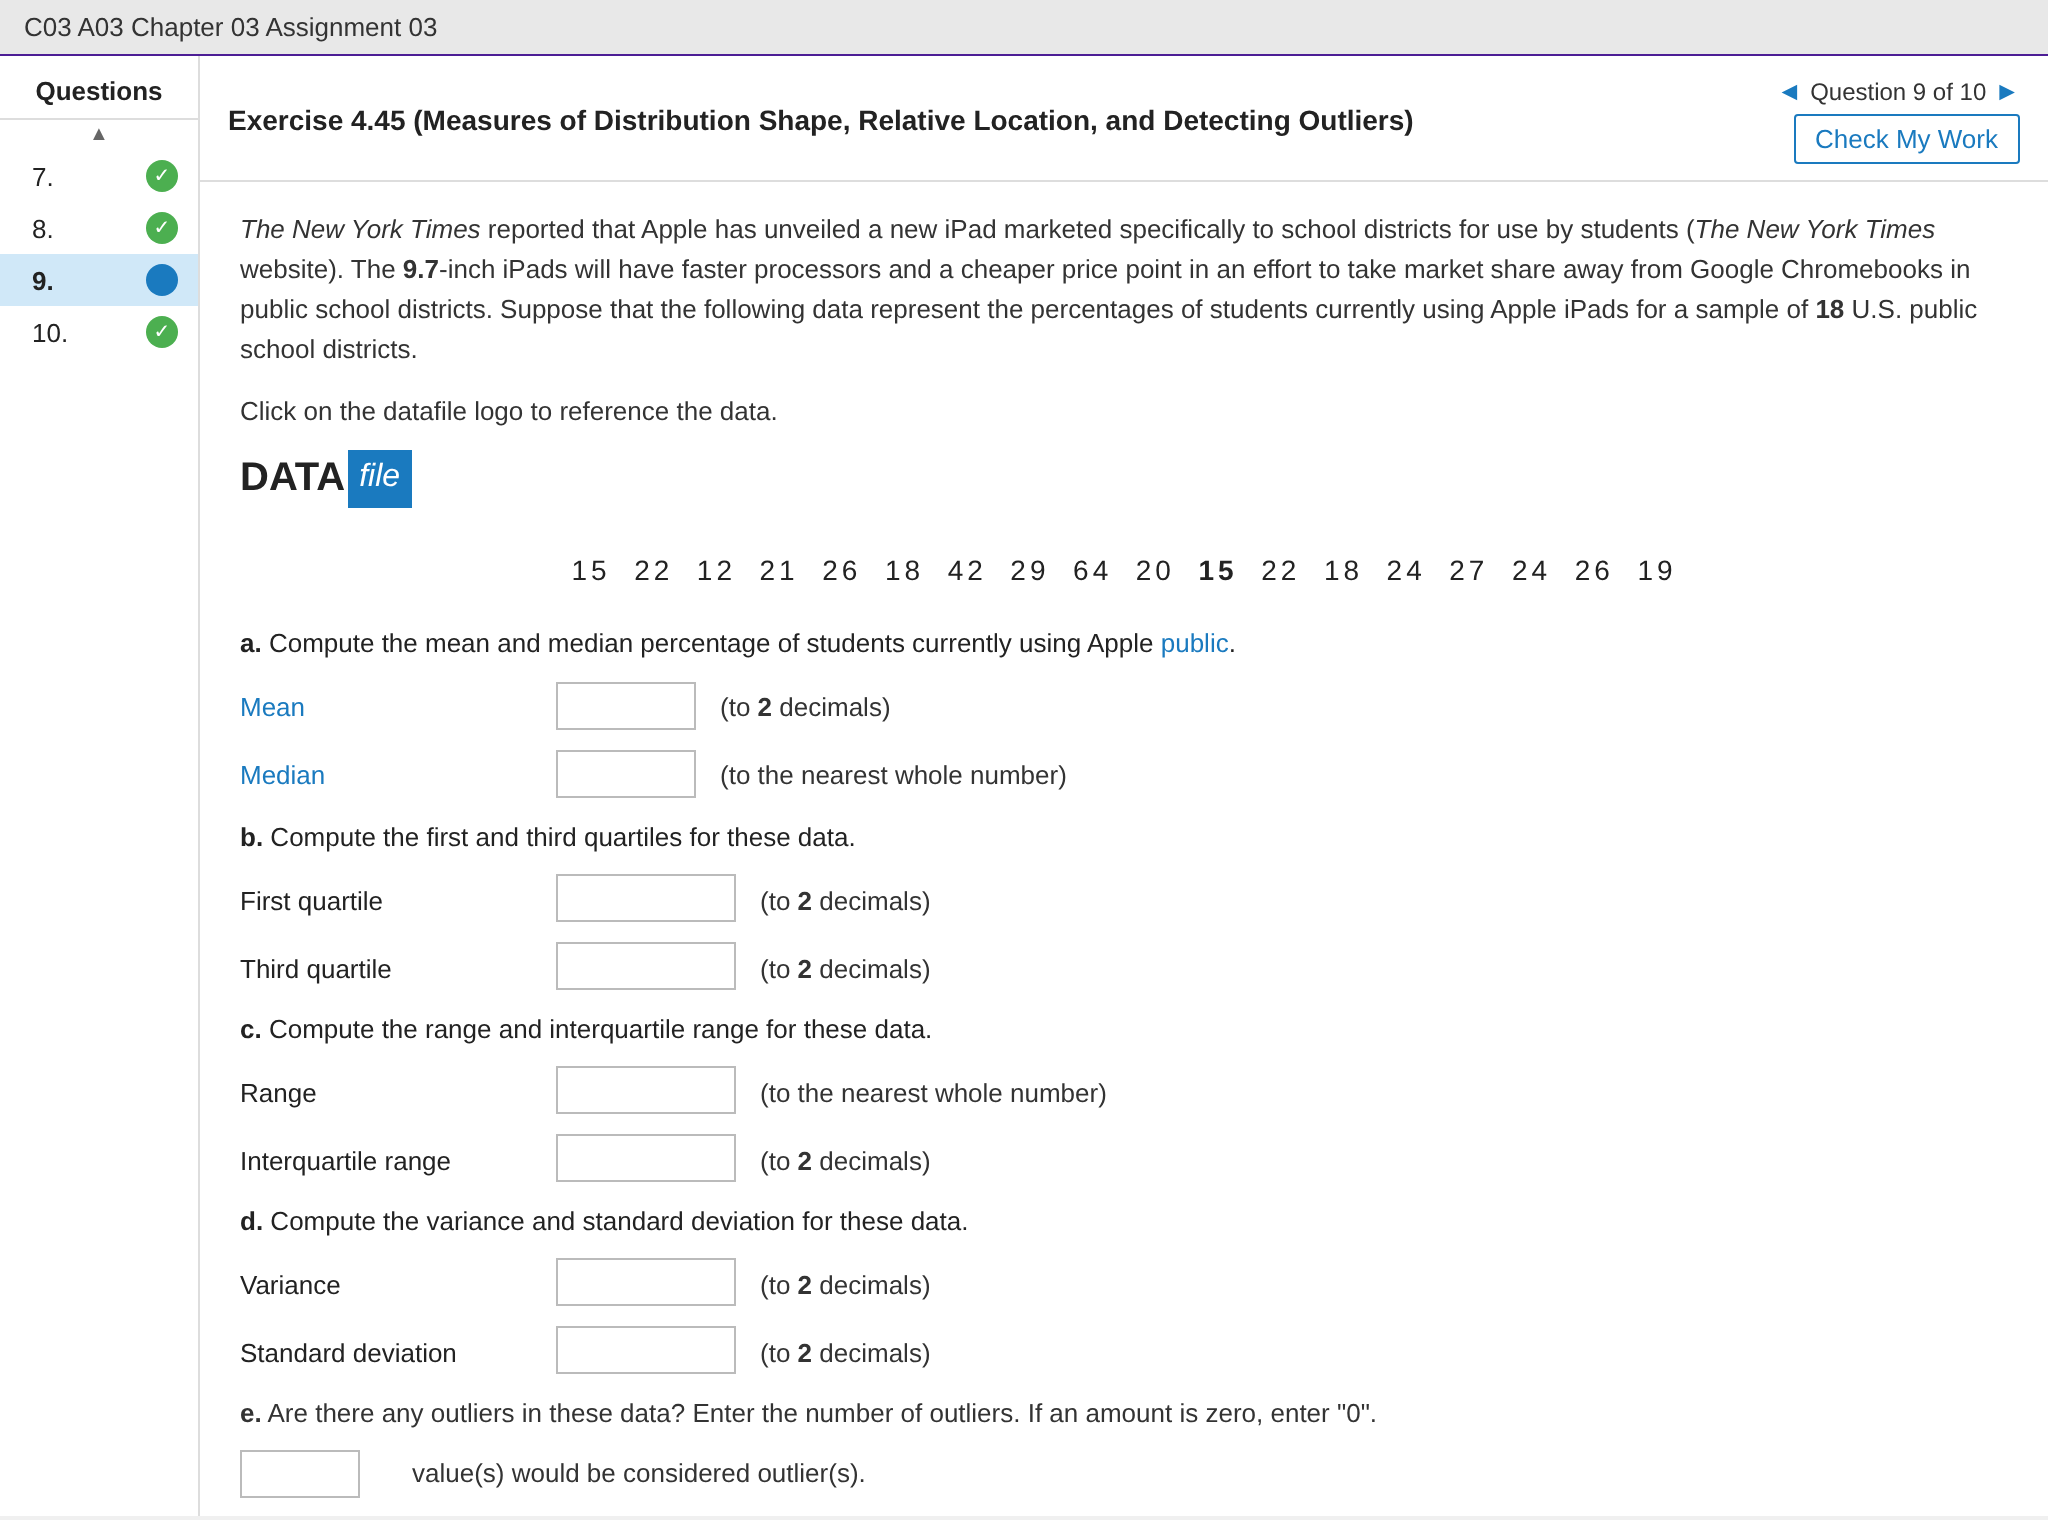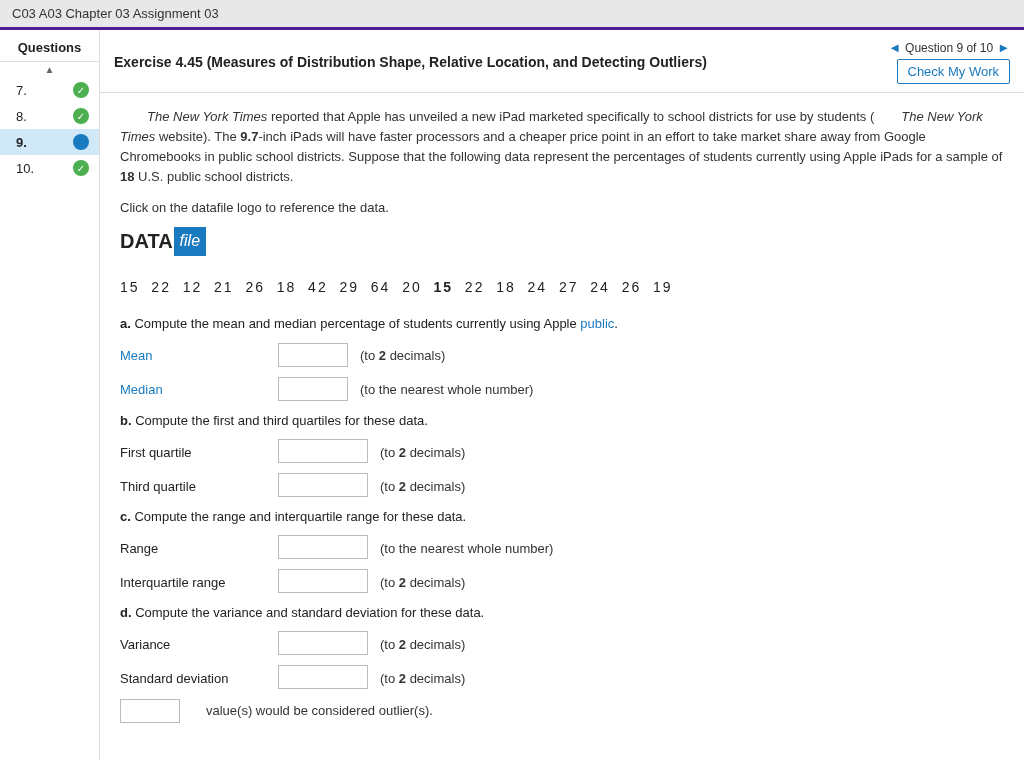--- a/index.html
+++ b/index.html
@@ -1,20 +1,20 @@
 <!DOCTYPE html>
 <html><head>
   <meta charset="utf-8">
   <style>
     * { box-sizing: border-box; margin: 0; padding: 0; }
     body { font-family: Arial, sans-serif; font-size: 13px; background: #f0f0f0; color: #222; }
 
     .title-bar {
       background: #e8e8e8;
-      border-bottom: 3px solid #4c1d95;
+      border-bottom: 1px solid #4c1d95;
       padding: 6px 12px;
       font-size: 13px;
       color: #333;
     }
 
     .main-layout {
       display: flex;
       height: calc(760px - 30px);
     }
 
@@ -140,21 +140,20 @@
       line-height: 1.55;
     }
 
     .intro-text {
       font-size: 13px;
       margin-bottom: 10px;
       color: #333;
     }
 
     .intro-text em {
-      margin-left: 27px;
     }
 
     .data-ref-text {
       font-size: 13px;
       margin-bottom: 8px;
       color: #333;
     }
 
     .datafile-logo {
       display: inline-flex;
@@ -173,20 +172,21 @@
     .datafile-box {
       background: #1a7abf;
       color: white;
       font-style: italic;
       font-size: 16px;
       padding: 2px 6px;
       margin-left: 1px;
     }
 
     .data-numbers {
+      text-align: center;
       font-size: 14px;
       margin: 8px 0 16px 0;
       color: #222;
       letter-spacing: 2px;
     }
 
     .section-label {
       font-size: 13px;
       margin-bottom: 8px;
       margin-top: 4px;
@@ -384,20 +384,23 @@
         <input class="answer-input-wide" type="text" style="">
         <span class="hint-text">(to <strong>2</strong> decimals)</span>
       </div>
       <div class="input-row">
         <span class="input-label-plain">Standard deviation</span>
         <input class="answer-input-wide" type="text" style="">
         <span class="hint-text">(to <strong>2</strong> decimals)</span>
       </div>
 
       
+      <p class="part-e-text">
+        <strong>e.</strong> Are there any outliers in these data? Enter the number of outliers. If an amount is zero, enter "0".
+      </p>
       <div class="outlier-row">
         <input class="small-input" type="text" style="">
         <span class="hint-text">value(s) would be considered outlier(s).</span>
       </div>
 
       
       
       
 
     </div>

